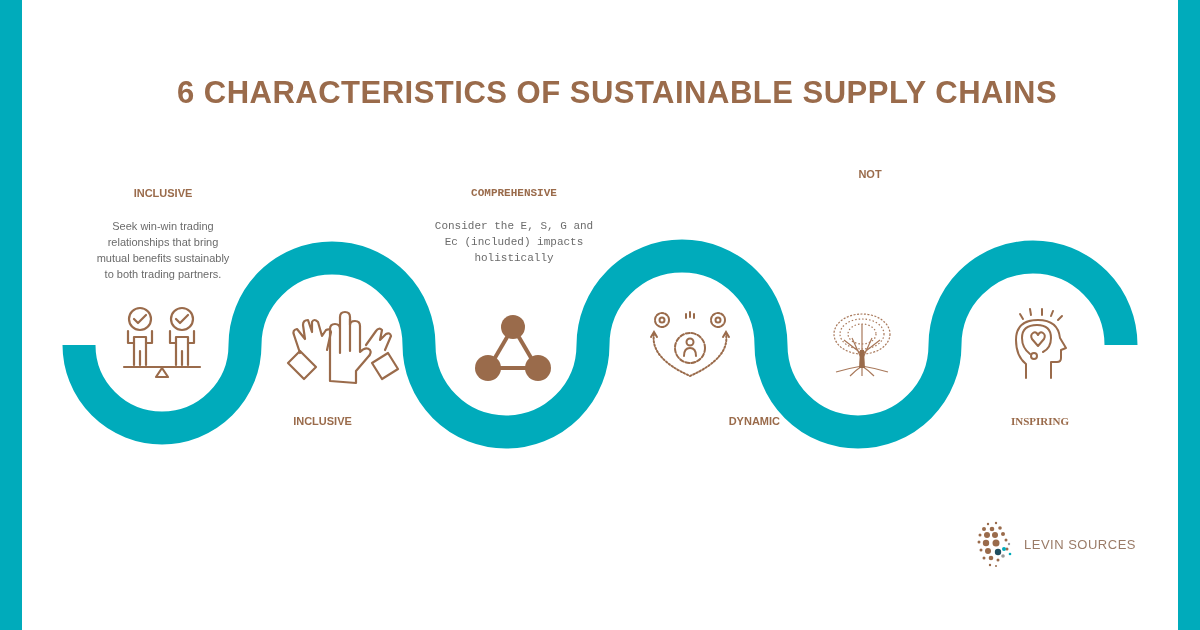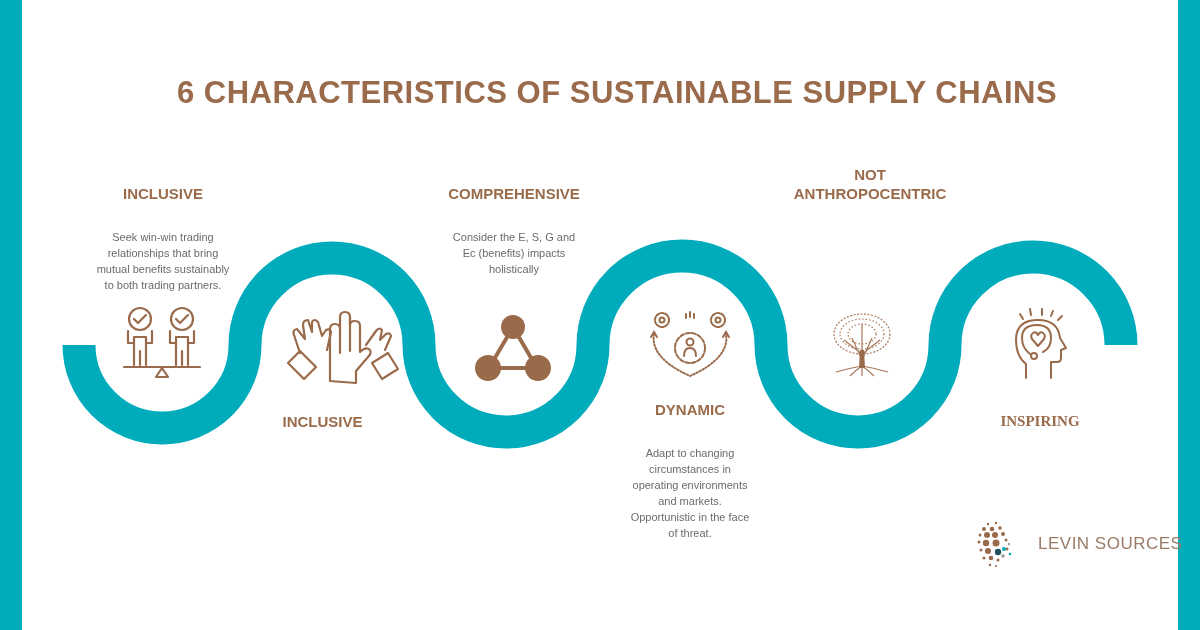--- a/index.html
+++ b/index.html
@@ -14,31 +14,31 @@
   .border-left { left: 0; }
   .border-right { right: 0; }
   .title {
     position: absolute; top: 58px; left: 0; width: 1200px; text-align: center;
     color: #9a6b4b; font-weight: bold; font-size: 31px; letter-spacing: 0.5px;
     margin: 17px;
   }
   .wave { position: absolute; left: 0; top: 0; }
   .item { position: absolute; text-align: center; }
   .heading {
-    color: #9a6b4b; font-weight: bold; font-size: 15px; line-height: 19px;
+    color: #9a6b4b; font-weight: bold; font-size: 11px; line-height: 19px;
     margin: 0;
   }
   .desc {
-    color: #6b6b6b; font-size: 11px; line-height: 16px; margin-top: 26px;
+    color: #6b6b6b; font-size: 11px; line-height: 16px; margin-top: 15px;
     white-space: pre-line;
   }
   .icon { position: absolute; }
   .logo { position: absolute; left: 976px; top: 520px; display: flex; align-items: center; }
   .logo-text {
-    color: #9a7b67; font-size: 17px; letter-spacing: 0.5px; margin-left: 20px;
+    color: #9a7b67; font-size: 13px; letter-spacing: 0.5px; margin-left: 6px;
   }
 </style>
 </head>
 <body>
 
 <div class="border-left"></div>
 <div class="border-right"></div>
 
 <h1 class="title">6 CHARACTERISTICS OF SUSTAINABLE SUPPLY CHAINS</h1>
 
@@ -77,64 +77,57 @@
 </div>
 <svg class="icon" style="left:280px; top:305px;" width="120" height="82" viewBox="0 0 120 82" fill="none" stroke="#9a6b4b" stroke-width="2.2" stroke-linecap="round" stroke-linejoin="round">
   <path d="M20 48 l-6 -18 q-2 -5 3 -6 l8 10 l-2 -14 q0 -5 5 -5 l4 12 l0 -10 q2 -4 6 0 l4 14 l4 -6 q4 -2 5 2 l-4 18"></path>
   <path d="M8 58 l12 -12 l16 16 l-12 12 z"></path>
   <path d="M50 76 v-52 q0 -5 5 -5 q5 0 5 5 v-12 q0 -5 5 -5 q5 0 5 5 v8 q0 -4 5 -4 q5 0 5 5 v26 q6 -6 10 -2 q2 3 -2 7 l-12 14 v12 z"></path>
   <path d="M60 24 v24 M70 14 v32"></path>
   <path d="M86 40 l10 -14 q3 -4 6 -1 l-2 10 l6 -6 q4 -2 5 2 l-6 14"></path>
   <path d="M92 58 l16 -10 l10 16 l-16 10 z"></path>
 </svg>
 
-<div class="item" style="left:414px; top:184px; width:200px;">
+<div class="item" style="left:414px; top:184px; width:200px;font-family:Liberation Mono, monospace;">
   <div class="heading">COMPREHENSIVE</div>
   <div class="desc">Consider the E, S, G and
-Ec (benefits) impacts
+Ec (included) impacts
 holistically</div>
 </div>
 <svg class="icon" style="left:474px; top:313px;" width="78" height="70" viewBox="0 0 78 70">
   <g stroke="#9a6b4b" stroke-width="4" fill="none">
     <line x1="39" y1="14" x2="15" y2="55"></line>
     <line x1="39" y1="14" x2="63" y2="55"></line>
     <line x1="15" y1="55" x2="63" y2="55"></line>
   </g>
   <g fill="#9a6b4b">
     <circle cx="39" cy="14" r="12"></circle>
     <circle cx="14" cy="55" r="13"></circle>
     <circle cx="64" cy="55" r="13"></circle>
   </g>
 </svg>
 
-<div class="item" style="left:600px; top:400px; width:180px;">
+<div class="item" style="left:600px; top:412px; width:180px;text-align:right;">
   <div class="heading">DYNAMIC</div>
-  <div class="desc">Adapt to changing
-circumstances in
-operating environments
-and markets.
-Opportunistic in the face
-of threat.</div>
 </div>
 <svg class="icon" style="left:648px; top:308px;" width="84" height="72" viewBox="0 0 84 72" fill="none" stroke="#9a6b4b" stroke-width="2" stroke-linecap="round">
   <circle cx="14" cy="12" r="7" stroke-dasharray="3 1.5"></circle>
   <circle cx="14" cy="12" r="2.5"></circle>
   <circle cx="70" cy="12" r="7" stroke-dasharray="3 1.5"></circle>
   <circle cx="70" cy="12" r="2.5"></circle>
   <path d="M38 6 v4 M42 4 v5 M46 6 v4"></path>
   <circle cx="42" cy="40" r="15" stroke-dasharray="4 2"></circle>
   <circle cx="42" cy="34" r="3.5"></circle>
   <path d="M36 48 q0 -8 6 -8 q6 0 6 8"></path>
   <path d="M6 26 q-4 24 36 42 q40 -18 36 -42" stroke-dasharray="1.5 2"></path>
   <path d="M3 29 l3 -5 l3 5 M75 29 l3 -5 l3 5"></path>
 </svg>
 
 <div class="item" style="left:760px; top:165px; width:220px;">
   <div class="heading">NOT</div>
-  <div class="heading">ANTHROPOCENTRIC</div>
 </div>
 <svg class="icon" style="left:828px; top:310px;" width="68" height="68" viewBox="0 0 68 68">
   <g fill="none" stroke="#a8785a" stroke-width="1.2">
     <ellipse cx="34" cy="24" rx="28" ry="20" stroke-dasharray="2 1.5"></ellipse>
     <ellipse cx="34" cy="24" rx="22" ry="15" stroke-dasharray="1.5 2"></ellipse>
     <ellipse cx="34" cy="24" rx="14" ry="10" stroke-dasharray="1.5 2"></ellipse>
     <path d="M34 50 l-10 -22 M34 50 l10 -22 M34 44 l-18 -14 M34 44 l18 -14 M34 40 v-26"></path>
     <path d="M34 56 q-12 2 -26 6 M34 56 q12 2 26 6 M34 56 q-6 4 -12 10 M34 56 q6 4 12 10 M34 56 v10"></path>
   </g>
   <path d="M31 58 l1 -18 h4 l1 18 z" fill="#9a6b4b"></path>

